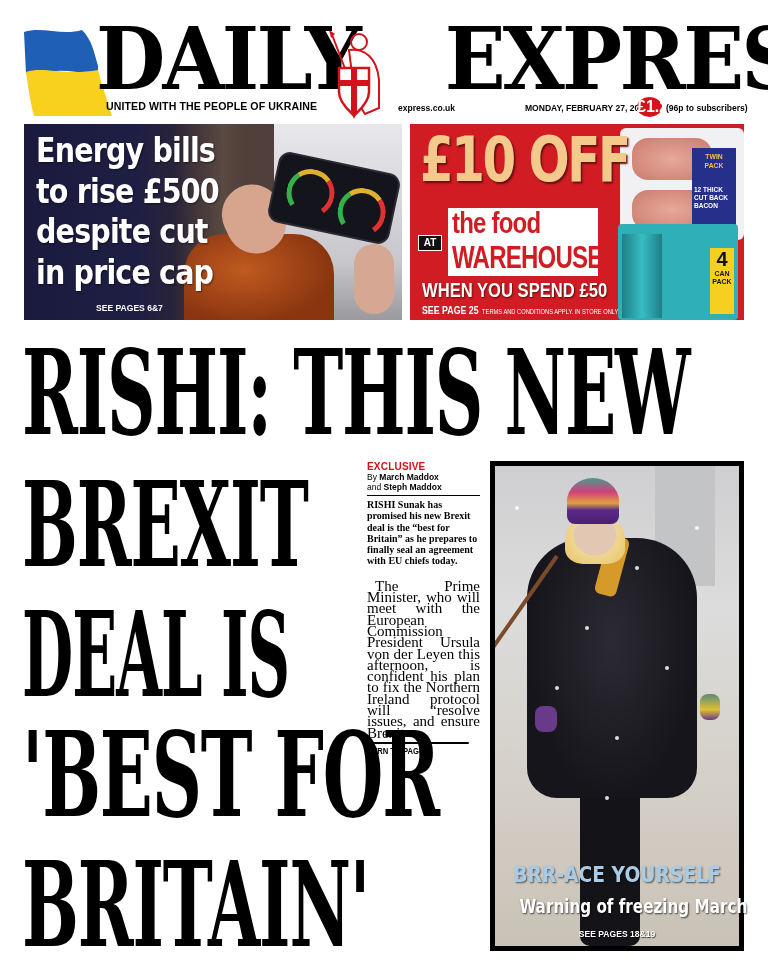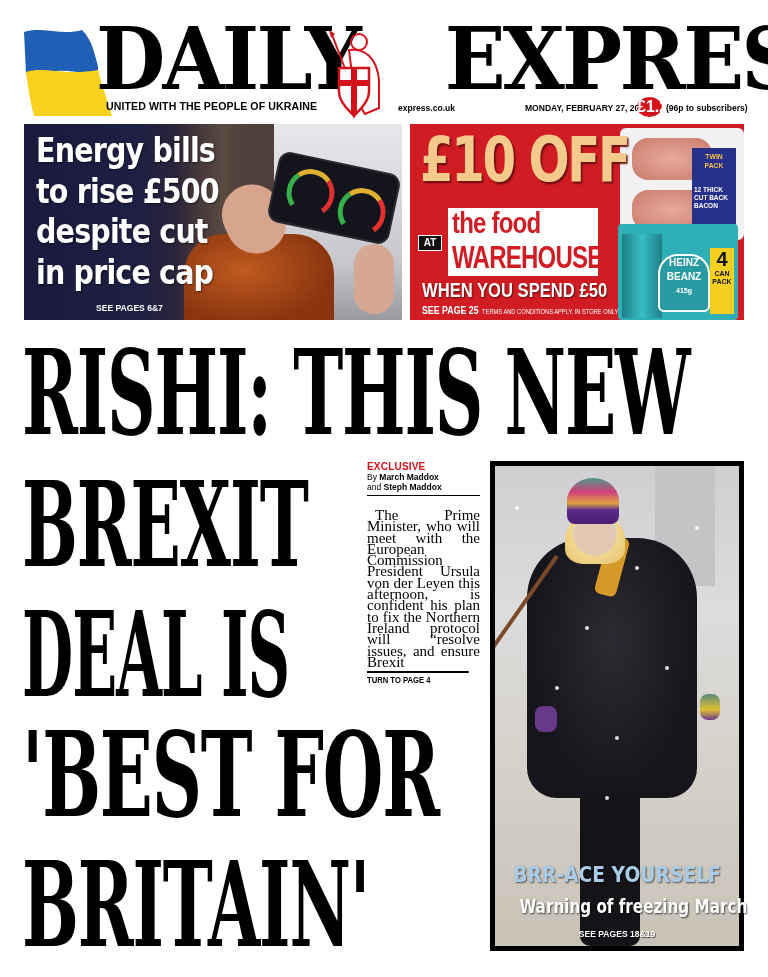--- a/index.html
+++ b/index.html
@@ -191,25 +191,20 @@
 
 <div class="abs ad">
   <div class="abs bacon-pack"></div>
   <div class="abs bacon1"></div>
   <div class="abs bacon2"></div>
   <div class="abs bacon-label"></div>
   <div class="abs bacon-label-twin">TWIN PACK</div>
   <div class="abs bacon-label-text">12 THICK CUT BACK BACON</div>
   <div class="abs beans-pack"></div>
   <div class="abs beans-cans"></div>
-  <div class="abs beans-label">
-    <span>HEINZ</span>
-    <span>BEANZ</span>
-    <span style="font-size:7px;">415g</span>
-  </div>
   <div class="abs beans-4can">
     <b>4</b>
     <span>CAN PACK</span>
   </div>
 
   <div class="abs ad-headline">£10 OFF</div>
   <div class="abs ad-logo-box"></div>
   <div class="abs ad-logo-1">the food</div>
   <div class="abs ad-logo-2">WAREHOUSE</div>
   <div class="abs ad-at">AT</div>
@@ -227,20 +222,21 @@
 
 <div class="abs story">
   <div class="exclusive">EXCLUSIVE</div>
   <div class="byline">
     <span>By</span>
     <b>March Maddox</b><br>
     <span>and</span>
     <b>Steph Maddox</b>
   </div>
   <div class="rule"></div>
+  <div class="lead">RISHI Sunak has promised his new Brexit deal is the “best for Britain” as he prepares to finally seal an agreement with EU chiefs today.</div>
   <div class="body">The Prime Minister, who will meet with the European Commission President Ursula von der Leyen this afternoon, is confident his plan to fix the Northern Ireland protocol will “resolve issues, and ensure Brexit</div>
   <div class="turn">TURN TO PAGE 4</div>
 </div>
 
 <div class="abs photo-frame"></div>
 <div class="abs photo">
   <div class="abs bg-building"></div>
   <div class="abs woman-legs"></div>
   <div class="abs woman-body"></div>
   <div class="abs strap"></div>

